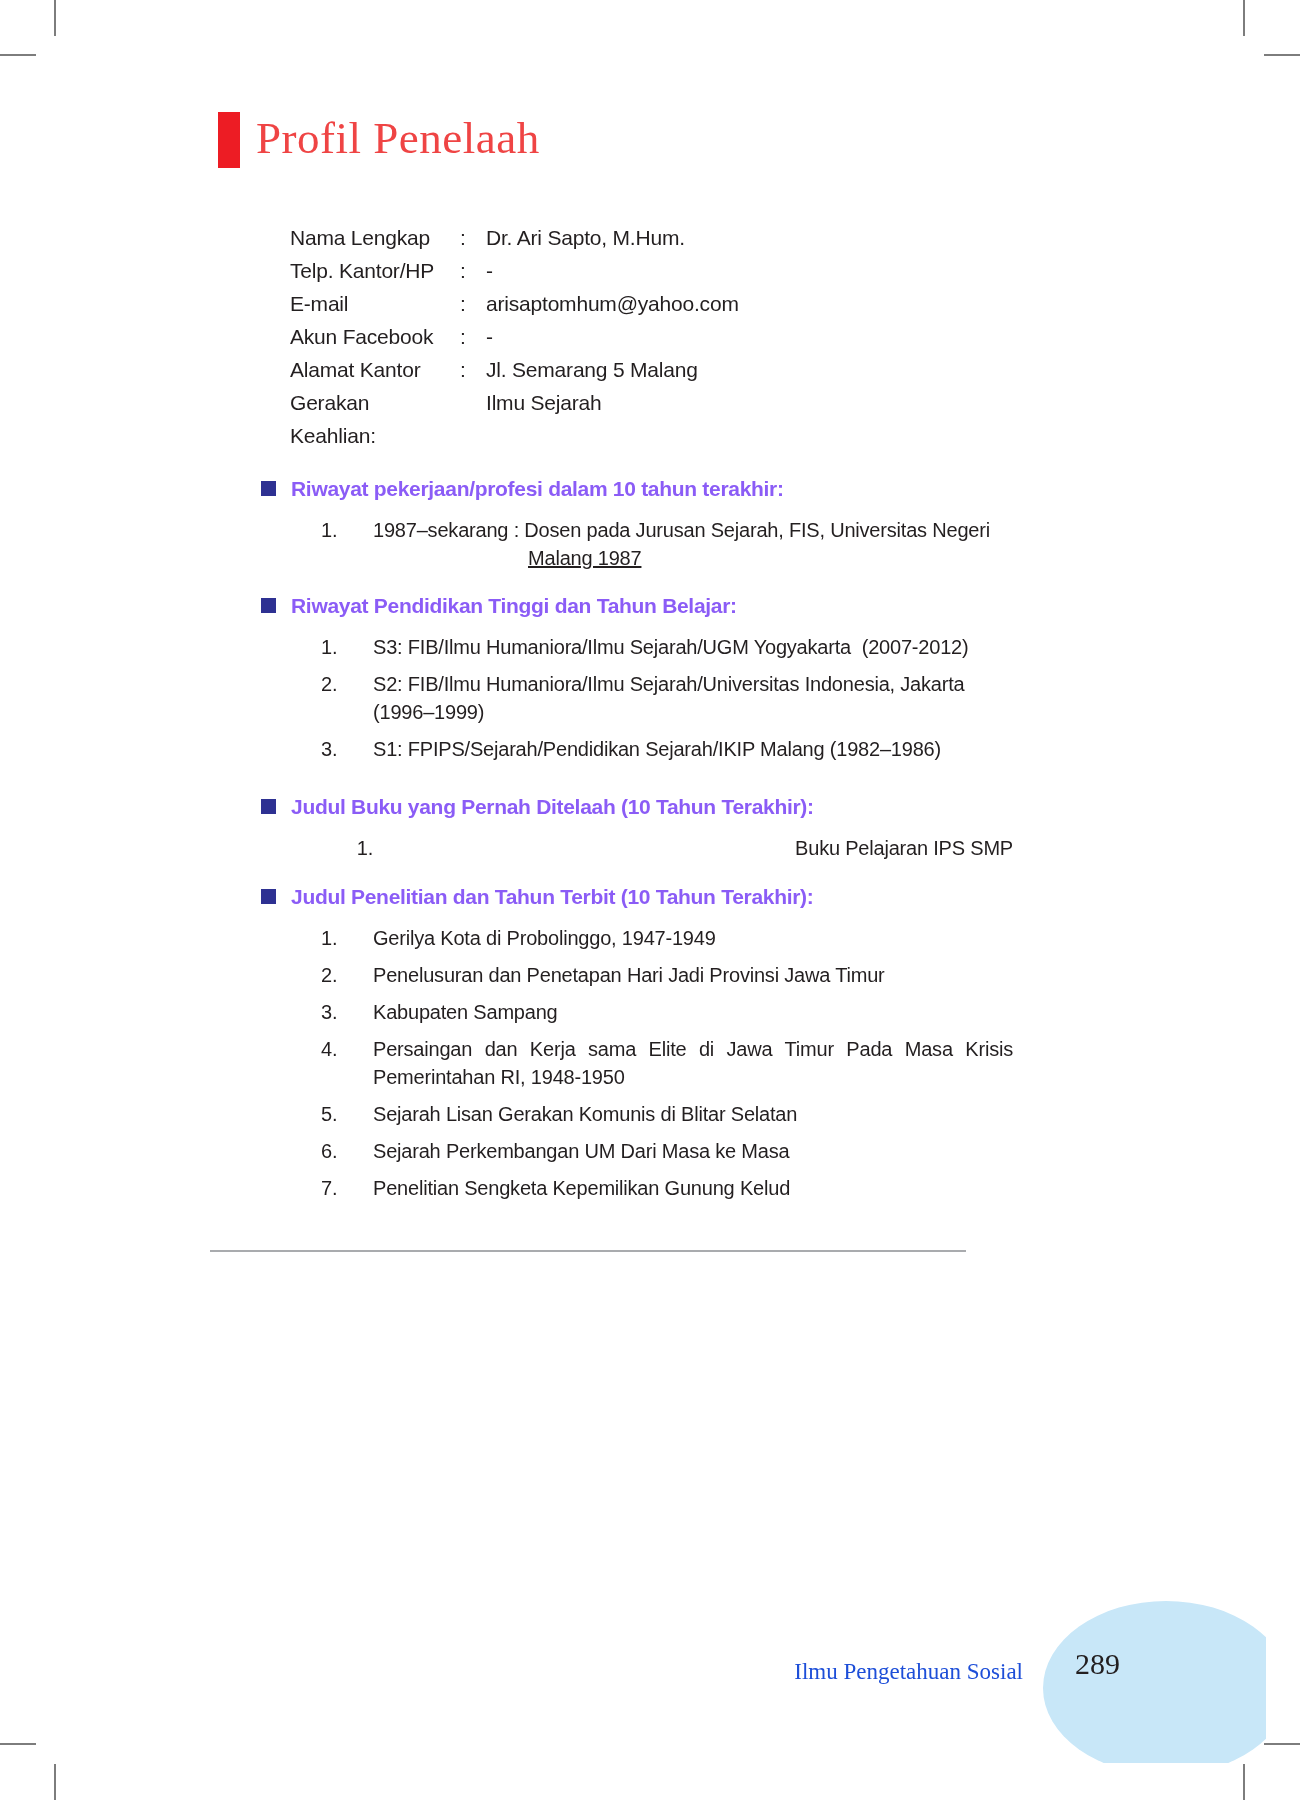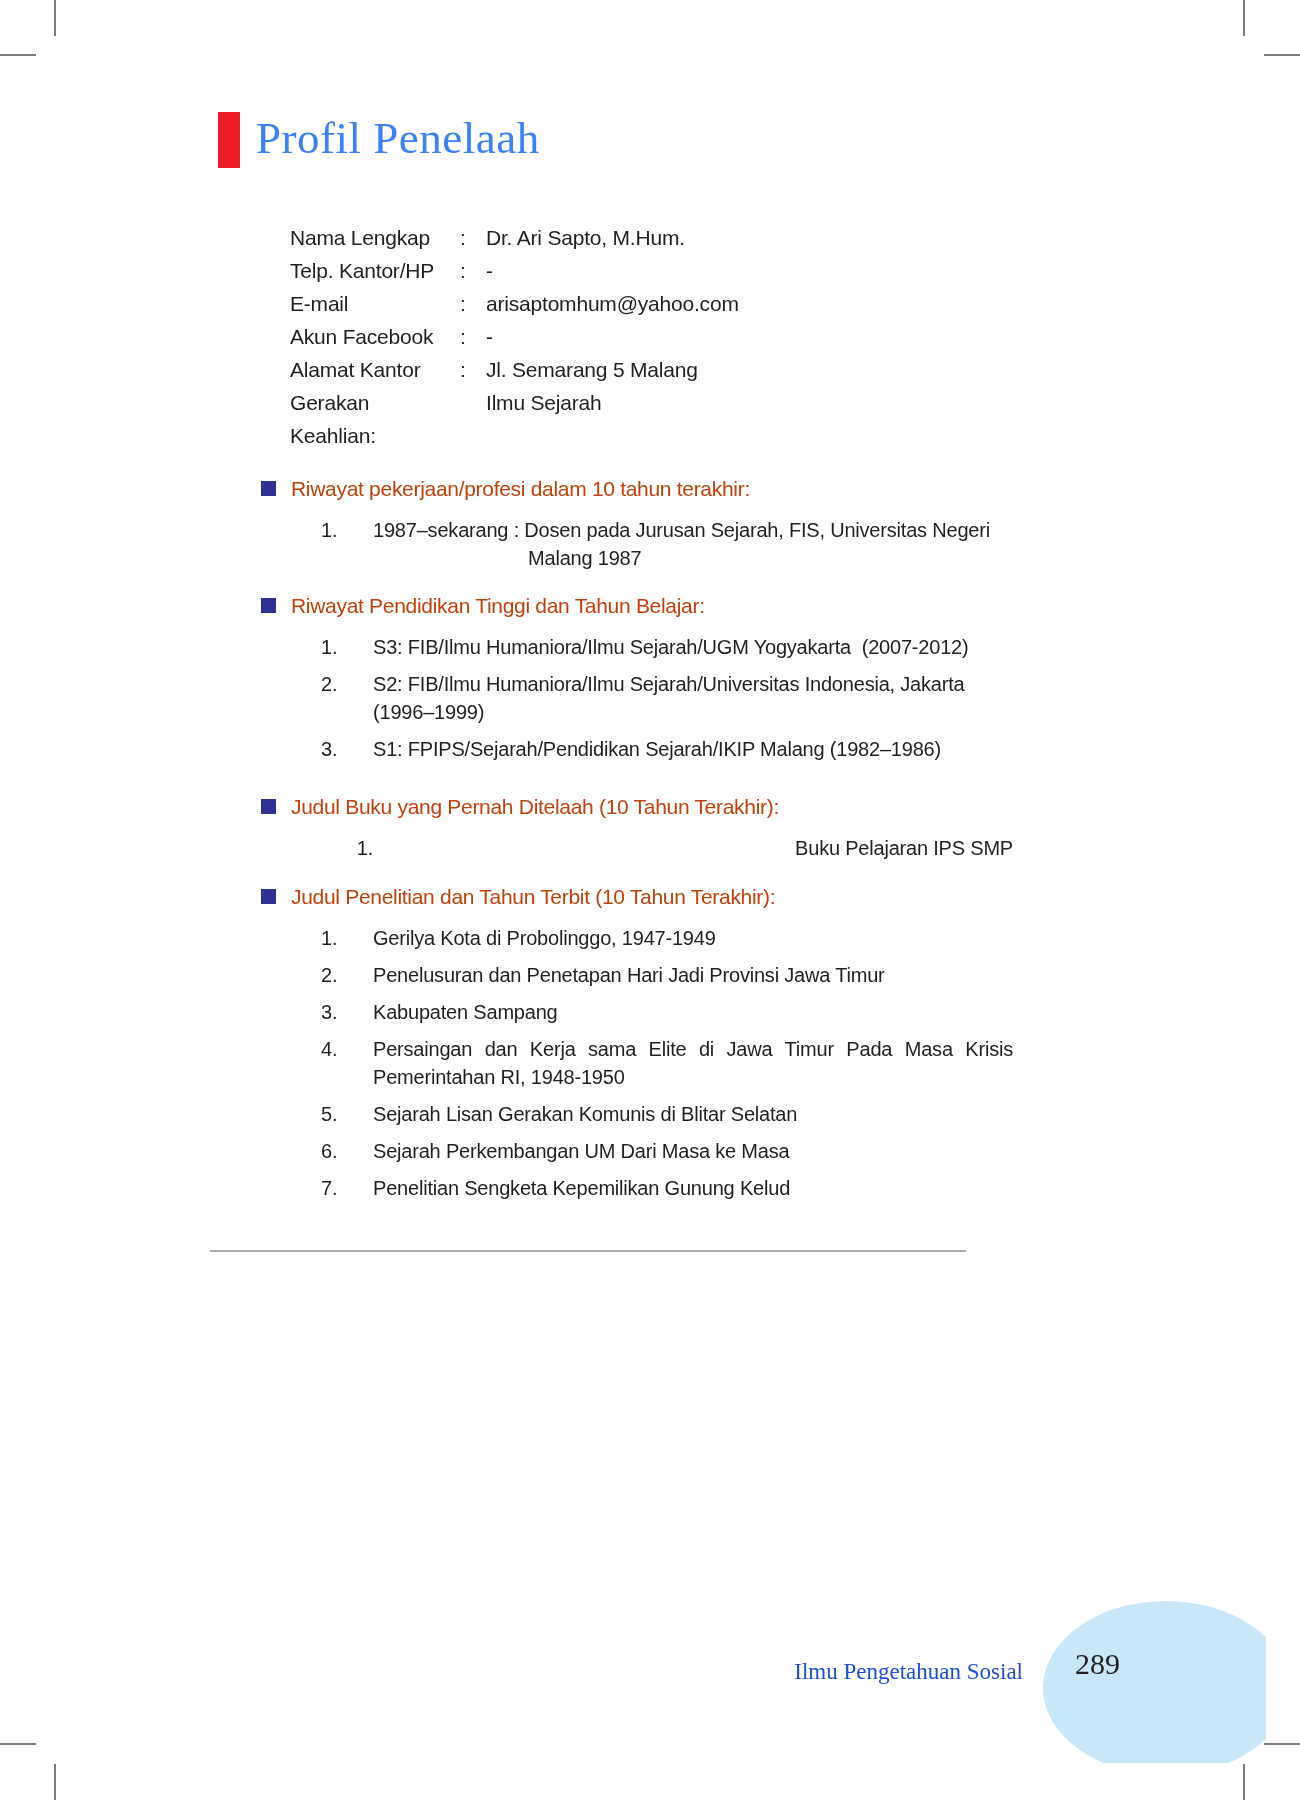--- a/index.html
+++ b/index.html
@@ -23,49 +23,49 @@
   .crop.br-v{left:1243px;top:1764px;width:2px;height:36px;}
 
   
   .title-row{
     position:absolute;left:218px;top:108px;
     display:flex;align-items:flex-start;
   }
   .title-bar{width:22px;height:56px;background:#ed1c24;margin-right:16px;margin-top:4px;}
   .page-title{
     font-family:"Liberation Serif",serif;
-    font-size:45px;font-weight:400;color:#3b82f6;
+    font-size:45px;font-weight:400;color:#ef4444;
     line-height:60px;margin:0;letter-spacing:0.5px;
   }
 
   
   .content{position:absolute;left:0;top:221px;width:1300px;padding-left:28px;}
 
   .info-block{margin-left:262px;}
   .info-row{display:flex;font-size:21px;letter-spacing:-0.2px;line-height:33px;}
   .info-label{width:170px;flex:0 0 170px;}
   .info-sep{width:26px;flex:0 0 26px;}
   .info-value{white-space:pre;}
 
   .section{margin-top:20px;}
   .section-heading{
     margin-left:233px;display:flex;align-items:flex-start;
   }
   .bullet{width:15px;height:15px;background:#2e3192;flex:0 0 15px;margin-right:15px;margin-top:7px;}
   .heading-text{
-    color:#c2410c;font-weight:normal;font-size:21px;letter-spacing:-0.3px;line-height:30px;
+    color:#8b5cf6;font-weight:bold;font-size:21px;letter-spacing:-0.3px;line-height:30px;
     white-space:pre;
   }
   .items{margin-top:12px;}
   .item{display:flex;margin-left:293px;margin-bottom:9px;}
   .item-num{width:52px;flex:0 0 52px;font-size:20px;letter-spacing:-0.2px;line-height:28px;}
   .item-lines{width:640px;}
   .line{font-size:20px;letter-spacing:-0.2px;line-height:28px;white-space:pre;}
   .line.justify{white-space:normal;text-align:justify;text-align-last:justify;}
-  .line.indent-hang{margin-left:155px;}
+  .line.indent-hang{margin-left:155px;text-decoration:underline;}
 
   .sec-1{margin-top:22px;}
   .sec-2{margin-top:19px;}
   .sec-3{margin-top:29px;text-align:right;}
   .sec-4{margin-top:20px;}
 
   
   .divider{position:absolute;left:210px;top:1250px;width:756px;height:2px;background:#a9abae;}
 
   

